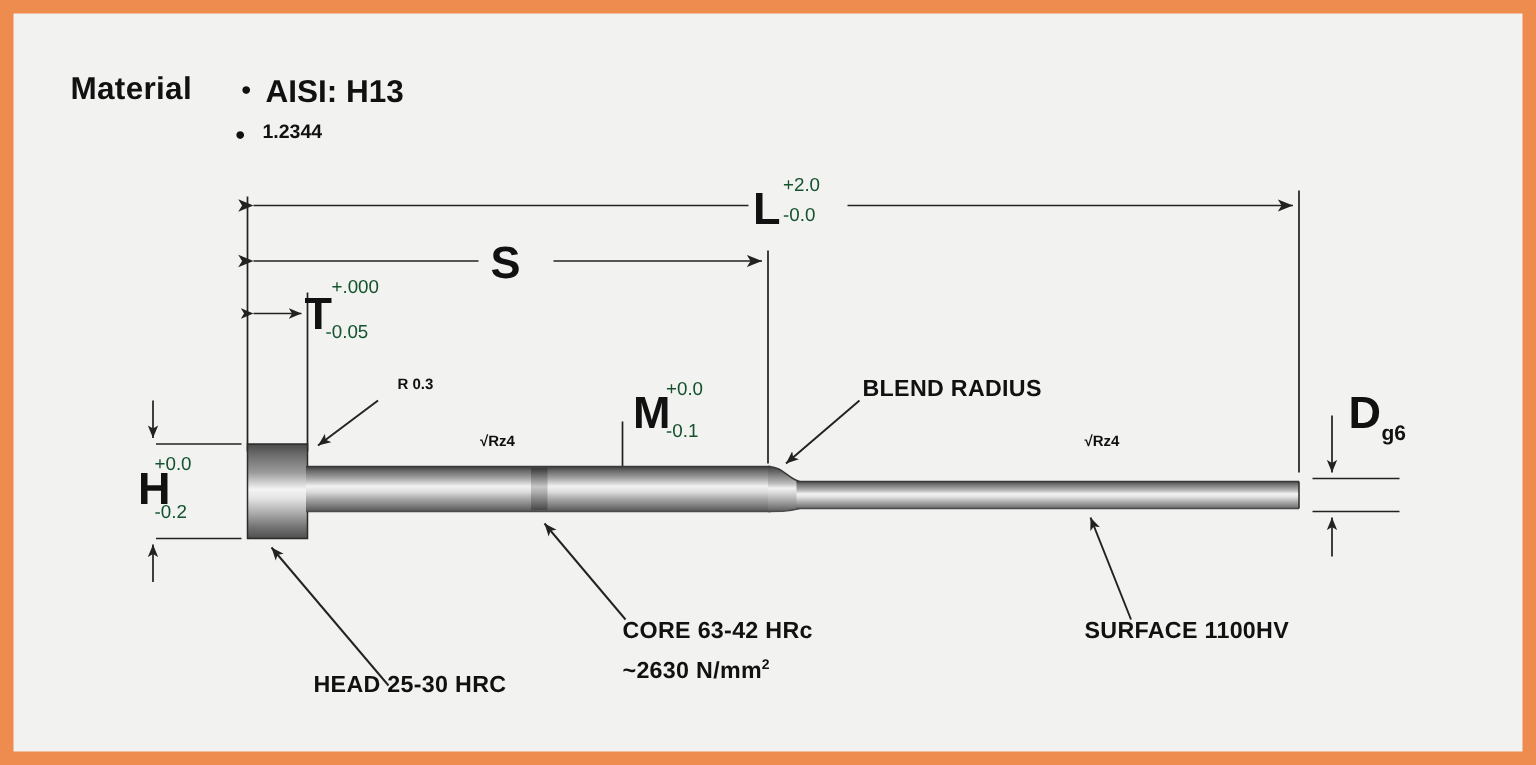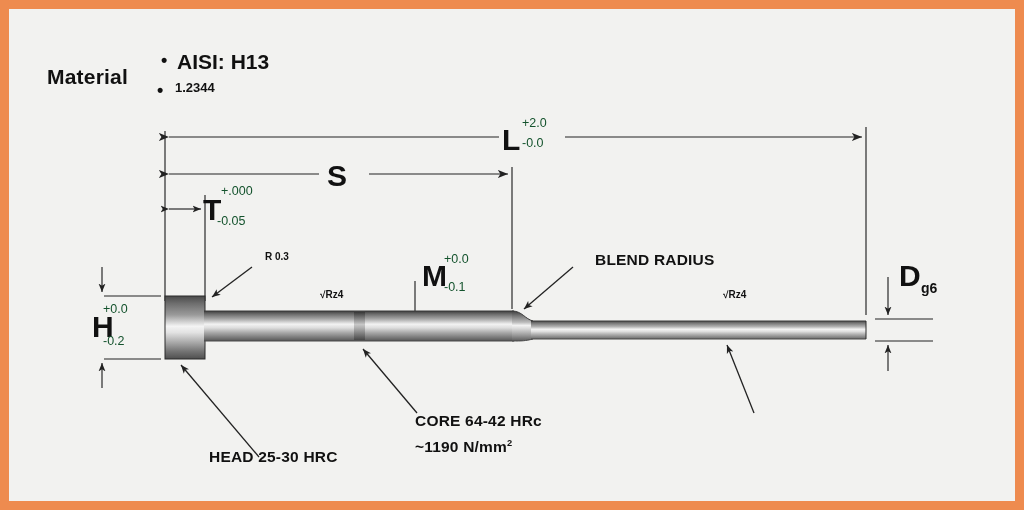--- a/index.html
+++ b/index.html
@@ -28,21 +28,21 @@
   .sub{font-size:14px;font-weight:bold;}
   svg{position:absolute;left:0;top:0;overflow:visible;}
   sup{font-size:.6em;vertical-align:super;}
 </style>
 </head>
 <body>
 
 <div id="frame">
   <div id="stage">
 
-    <div class="t ttl" style="left:38px;top:40px;margin-top:17px;">Material</div>
+    <div class="t ttl" style="left:38px;top:40px;">Material</div>
 
     <div class="t bullet" style="left:152px;top:42px;">•</div>
     <div class="t bold" style="left:168px;top:42px;font-size:21px;">AISI: H13</div>
 
     <div class="t bullet" style="left:148px;top:72px;">•</div>
     <div class="t bold" style="left:166px;top:72px;font-size:13px;">1.2344</div>
 
     <svg width="1024" height="510">
       <defs>
 
@@ -191,25 +191,26 @@
       <div class="t dimletter" style="left:890px;top:252px;">D</div>
       <div class="t sub" style="left:912px;top:272px;text-align:center;">g6</div>
     </div>
 
     <div class="t small-note" style="left:256px;top:243px;">R 0.3</div>
 
     <div class="t small-note" style="left:311px;top:281px;">√Rz4</div>
 
     <div class="t small-note" style="left:714px;top:281px;">√Rz4</div>
 
-    <div class="t callout" style="left:586px;top:243px;">BLEND RADIUS</div>
+    <div class="t callout" style="left:566px;top:243px;">BLEND RADIUS</div>
 
     <div class="t callout" style="left:200px;top:440px;text-align:right;">HEAD 25-30 HRC</div>
 
-    <div class="t callout" style="left:406px;top:404px;">CORE 64-42 HRc</div>
+    <div class="t callout" style="left:406px;top:404px;">CORE 63-42 HRc</div>
 
     <div class="t callout" style="left:406px;top:430px;">
-      <span>~1190 N/mm</span><sup>2</sup>
-    </div>
-
+      <span>~2630 N/mm</span><sup>2</sup>
+    </div>
+
+    <div class="t callout" style="left:714px;top:404px;">SURFACE 1100HV</div>
 
   </div>
 </div>
 
 </body></html>

